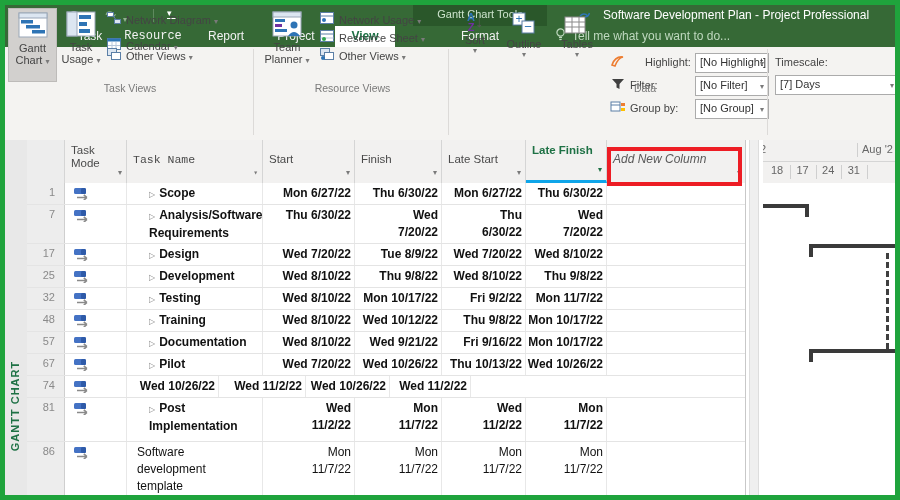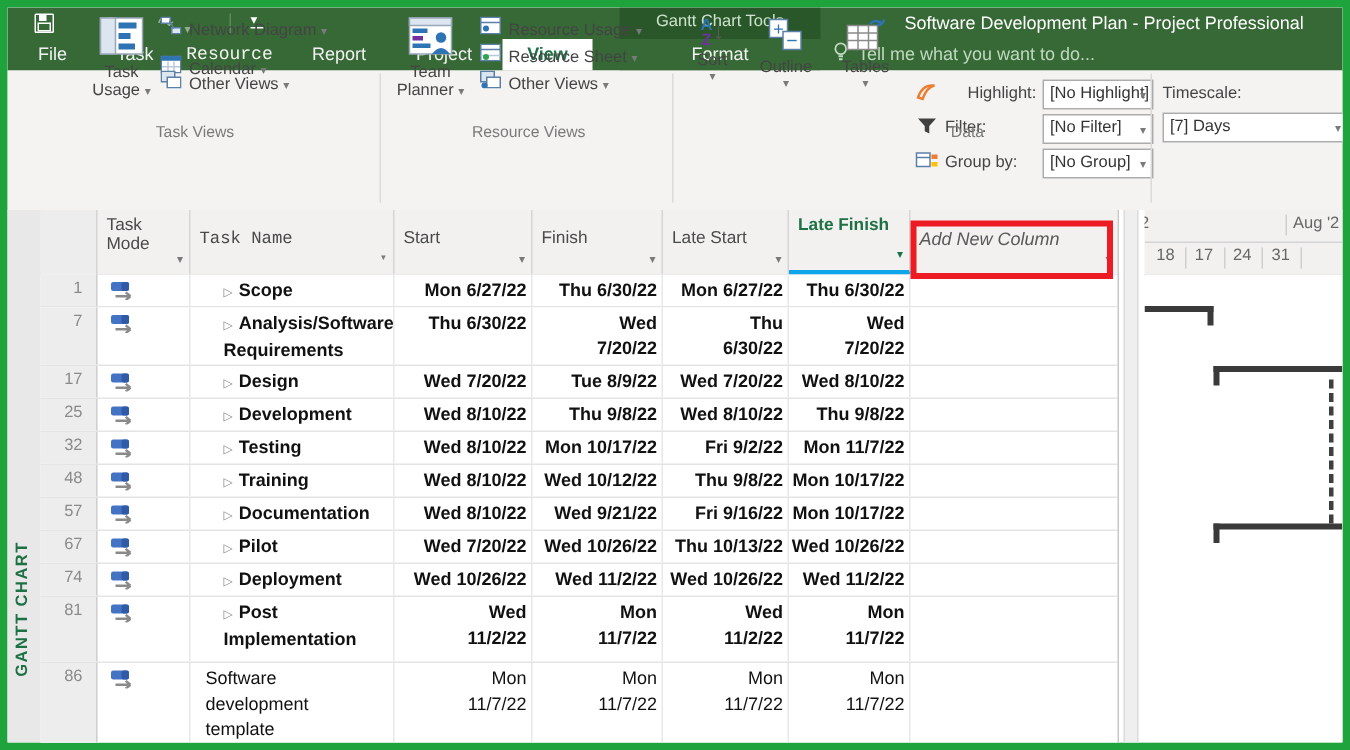--- a/index.html
+++ b/index.html
@@ -116,20 +116,30 @@
   <div class="abs tellme">
     <span class="bulb"><svg width="11" height="13" viewBox="0 0 11 13">
             <circle cx="5.5" cy="4.5" r="3.6" fill="none" stroke="#BFD9BF" stroke-width="1.2"></circle>
             <line x1="4" y1="9.5" x2="7" y2="9.5" stroke="#BFD9BF" stroke-width="1.2"></line>
             <line x1="4.3" y1="11.5" x2="6.7" y2="11.5" stroke="#BFD9BF" stroke-width="1.2"></line>
           </svg></span><span>Tell me what you want to do...</span>
   </div>
 
   <div class="abs ribbon"></div>
 
+  <div class="abs bigbtn bigbtn-sel" style="left:3px; width:47px;">
+    <span style="display:inline-block; margin-top:3px;"><svg width="30" height="26" viewBox="0 0 30 26">
+            <rect x="1" y="1" width="28" height="24" fill="#fff" stroke="#9AA7B8"></rect>
+            <rect x="1" y="1" width="28" height="5" fill="#DCE6F1" stroke="#9AA7B8"></rect>
+            <rect x="3" y="8" width="12" height="3.5" fill="#2E74B5"></rect>
+            <rect x="8" y="13" width="14" height="3.5" fill="#2E74B5"></rect>
+            <rect x="14" y="18" width="13" height="3.5" fill="#2E74B5"></rect>
+          </svg></span>
+    <div class="lbl">Gantt<br>Chart <span class="darr">▾</span></div>
+  </div>
   <div class="abs bigbtn" style="left:53px; width:46px;">
     <span style="display:inline-block; margin-top:3px;"><svg width="30" height="26" viewBox="0 0 30 26">
             <rect x="1" y="1" width="28" height="24" fill="#fff" stroke="#9AA7B8"></rect>
             <rect x="1" y="1" width="10" height="24" fill="#DCE6F1" stroke="#9AA7B8"></rect>
             <rect x="13" y="4" width="12" height="4" fill="#2E74B5"></rect>
             <rect x="13" y="11" width="8" height="4" fill="#2E74B5"></rect>
             <rect x="13" y="18" width="11" height="4" fill="#2E74B5"></rect>
           </svg></span>
     <div class="lbl">Task<br>Usage <span class="darr">▾</span></div>
   </div>
@@ -161,21 +171,21 @@
             <rect x="3" y="18" width="12" height="3" fill="#2E74B5"></rect>
             <circle cx="22" cy="14" r="3.5" fill="#2E74B5"></circle>
             <path d="M16 25 q6 -8 12 0 z" fill="#2E74B5"></path>
           </svg></span>
     <div class="lbl">Team<br>Planner <span class="darr">▾</span></div>
   </div>
   <div class="abs smallbtn" style="left:315px; top:6px;"><span class="ic"><svg width="14" height="12" viewBox="0 0 14 12">
             <rect x="0.5" y="0.5" width="13" height="11" fill="#fff" stroke="#5B7FA6"></rect>
             <line x1="0.5" y1="4" x2="13.5" y2="4" stroke="#5B7FA6"></line>
             <circle cx="4" cy="8" r="2" fill="#2E74B5"></circle>
-          </svg></span><span>Resource Usage</span> <span class="darr">▾</span></div>
+          </svg></span><span>Network Usage</span> <span class="darr">▾</span></div>
   <div class="abs smallbtn" style="left:315px; top:24px;"><span class="ic"><svg width="14" height="12" viewBox="0 0 14 12">
             <rect x="0.5" y="0.5" width="13" height="11" fill="#fff" stroke="#5B7FA6"></rect>
             <line x1="0.5" y1="4" x2="13.5" y2="4" stroke="#5B7FA6"></line>
             <line x1="0.5" y1="8" x2="13.5" y2="8" stroke="#B9C8DA"></line>
             <circle cx="4" cy="9" r="2" fill="#2EA44E"></circle>
           </svg></span><span>Resource Sheet</span> <span class="darr">▾</span></div>
   <div class="abs smallbtn" style="left:315px; top:42px;"><span class="ic"><svg width="14" height="12" viewBox="0 0 14 12">
             <rect x="0.5" y="0.5" width="9" height="7" fill="#DCE6F1" stroke="#5B7FA6"></rect>
             <rect x="4.5" y="4.5" width="9" height="7" fill="#fff" stroke="#5B7FA6"></rect>
             <circle cx="3" cy="10" r="2" fill="#2E74B5"></circle>
@@ -444,21 +454,20 @@
           </div>
           <div class="td" style="width:138px; border-right:none;"></div>
         </div>
         <div class="trow" style="height: 21px;">
           <div class="td td-id" style="width:38px;">74</div>
           <div class="td" style="width:62px; padding:4px 0 0 8px;"><span><svg width="20" height="13" viewBox="0 0 20 13">
                 <rect x="1" y="1" width="12" height="6" rx="1.5" fill="#4472C4"></rect>
                 <rect x="8" y="1" width="5" height="6" rx="1.5" fill="#2E5AA8"></rect>
                 <path d="M4 10.5 h10 M14 10.5 l-3.2 -2.6 M14 10.5 l-3.2 2.6" stroke="#8A8A8A" stroke-width="1.6" fill="none"></path>
               </svg></span></div>
-          <div class="td td-name bold" style="width:136px; padding-left:22px;"><span class="tri">▷</span><span>Deployment</span></div>
           <div class="td td-date bold" style="width:92px;">
             <span>Wed 10/26/22</span>
           </div>
           <div class="td td-date bold" style="width:87px;">
             <span>Wed 11/2/22</span>
           </div>
           <div class="td td-date bold" style="width:84px;">
             <span>Wed 10/26/22</span>
           </div>
           <div class="td td-date bold" style="width:81px;">

